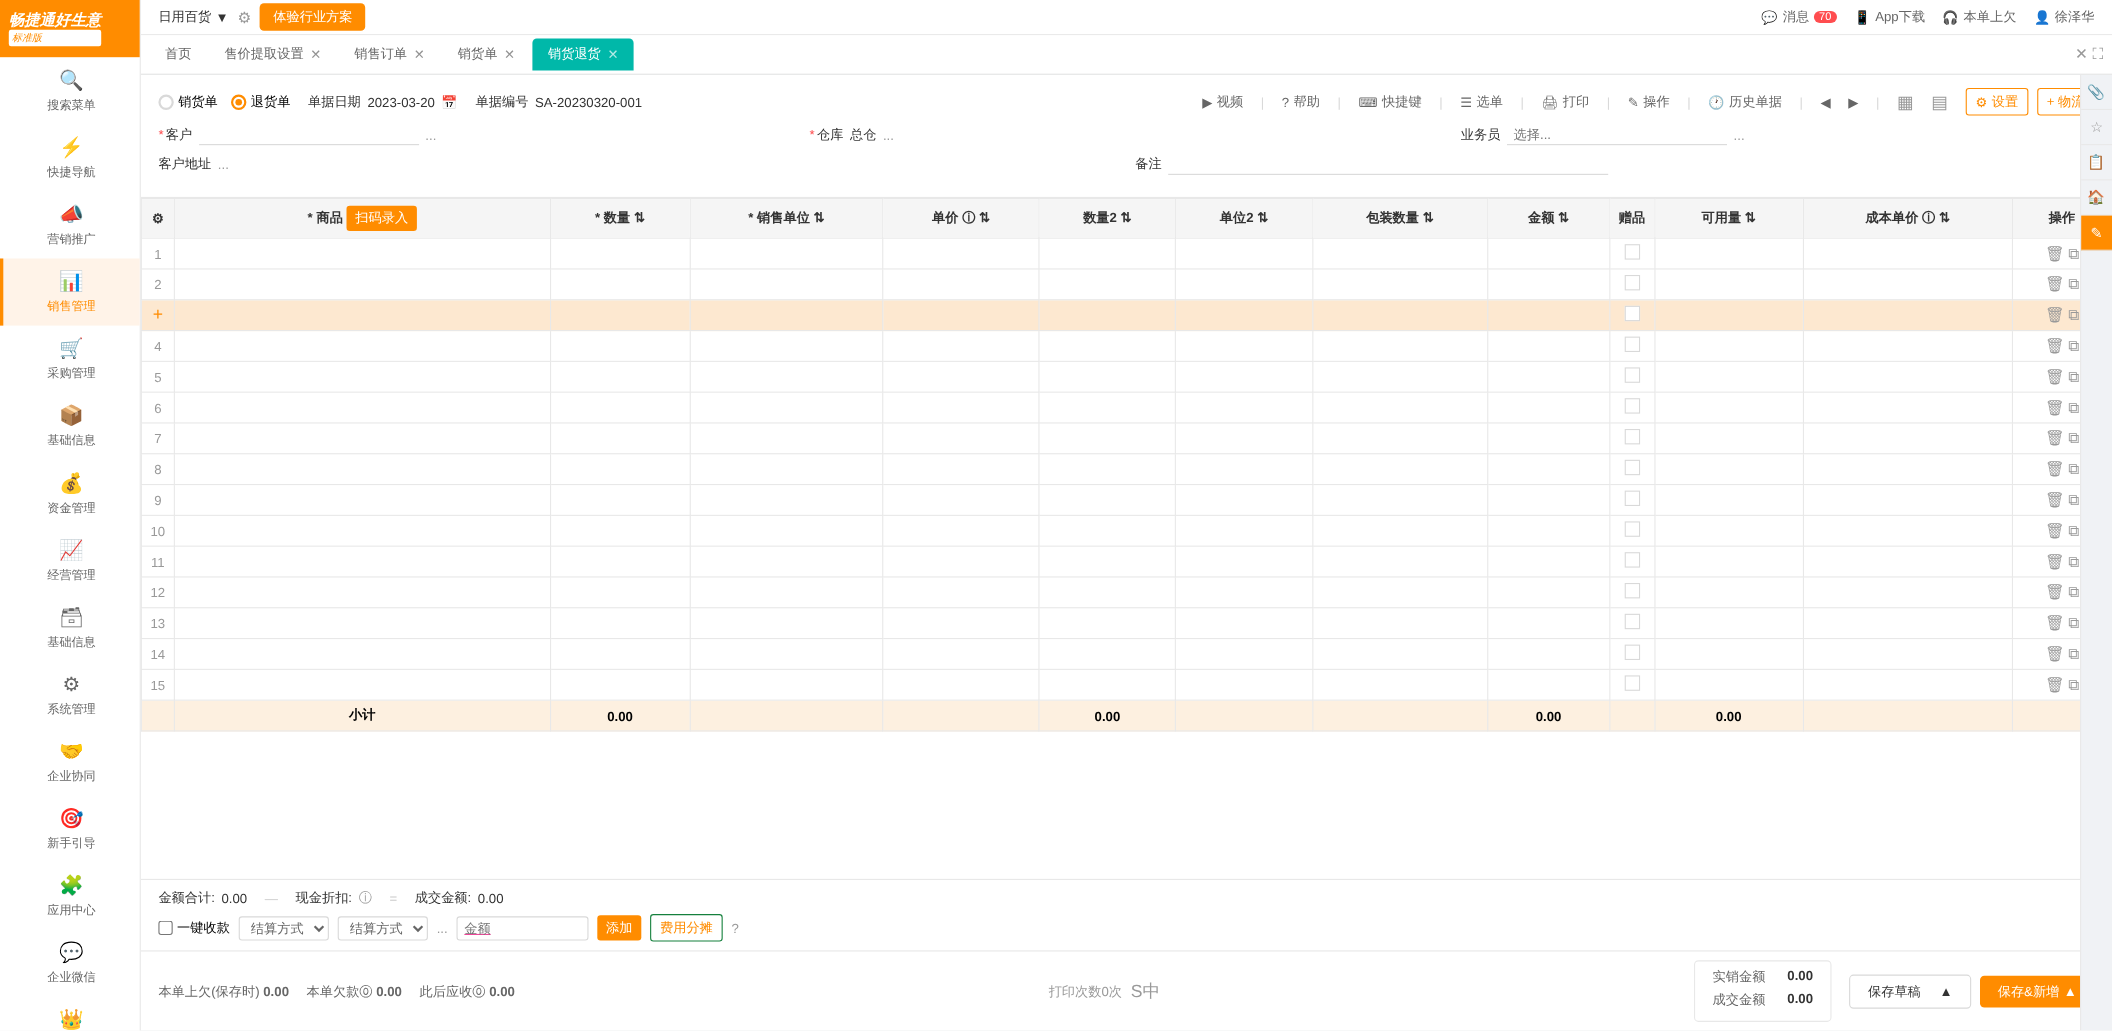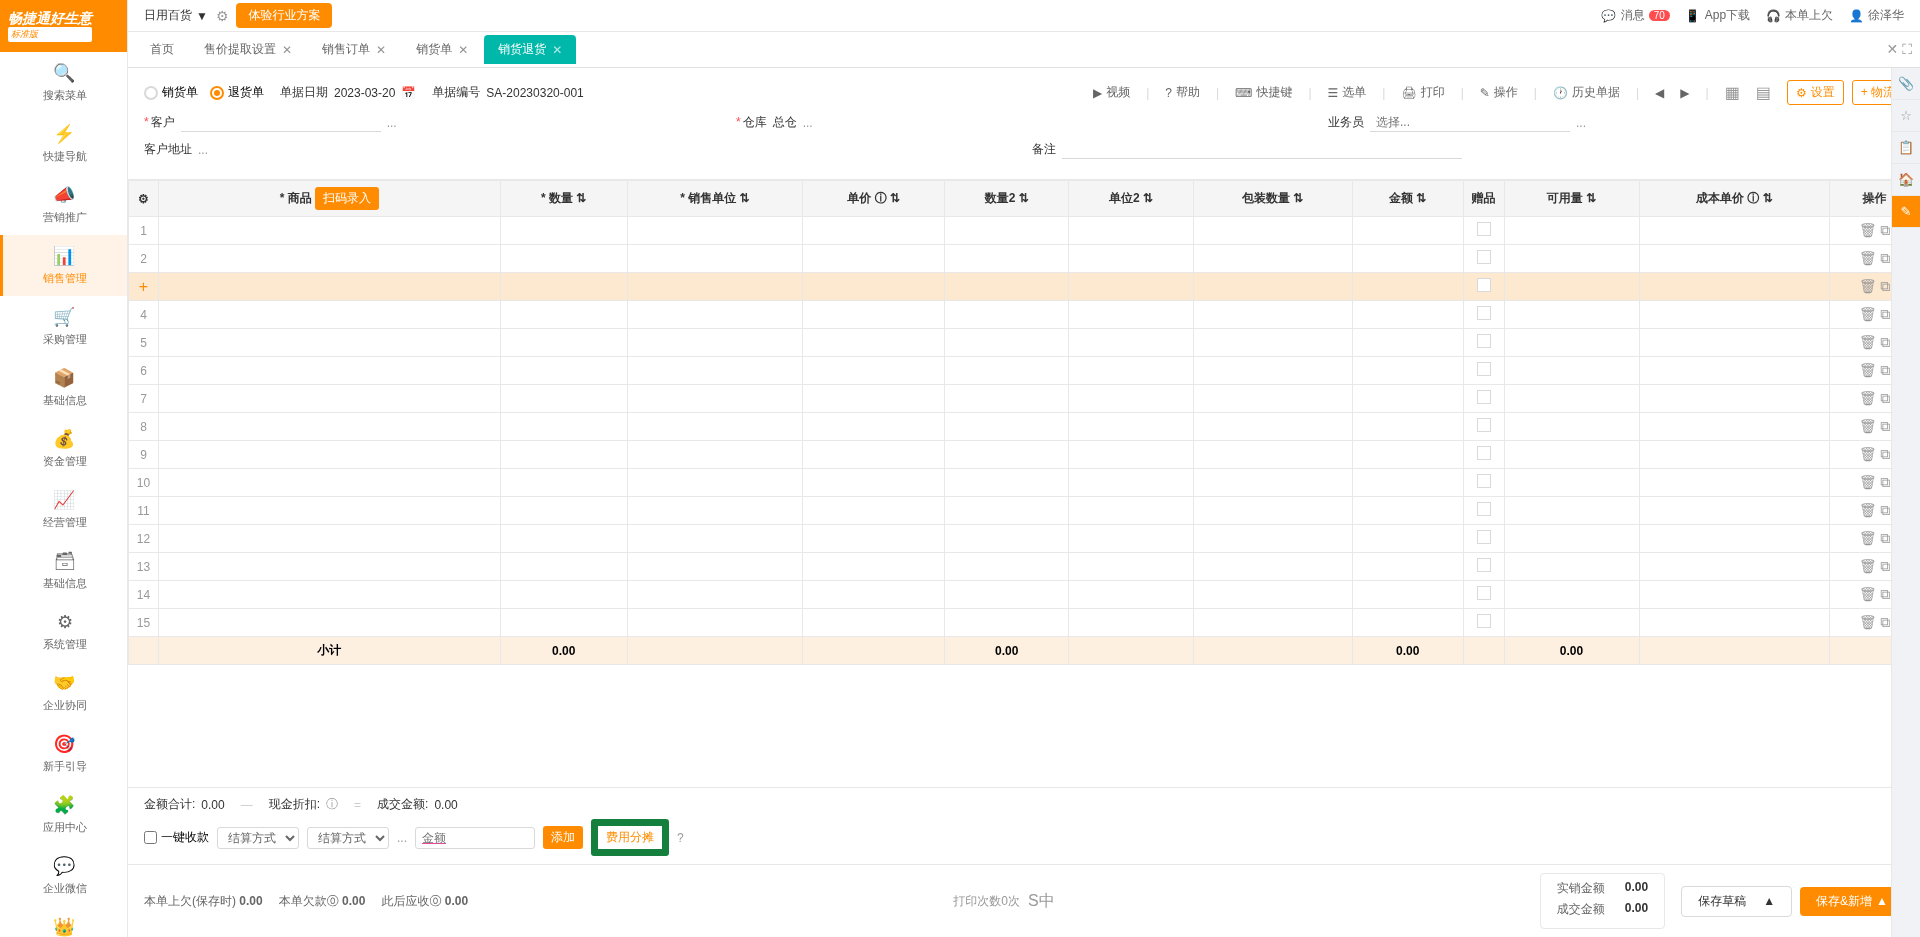--- a/index.html
+++ b/index.html
@@ -72,21 +72,21 @@
     .bottom-row1 { display: flex; align-items: center; gap: 12px; margin-bottom: 6px; }
     .amount-group { display: flex; align-items: center; gap: 6px; }
     .amount-label { color: #333; }
     .amount-val { color: #333; }
     .minus-sign { color: #ccc; margin: 0 4px; }
     .equals-sign { color: #ccc; margin: 0 4px; }
     .bottom-row2 { display: flex; align-items: center; gap: 8px; }
     .checkbox-label { display: flex; align-items: center; gap: 4px; cursor: pointer; }
     .bottom-select { border: 1px solid #d9d9d9; border-radius: 3px; padding: 2px 6px; color: #666; background: #fff; cursor: pointer; }
     .add-btn { background: #ff8c00; color: #fff; border: none; border-radius: 3px; padding: 3px 8px; cursor: pointer; }
-    .split-btn { background: #fff; border: 7px solid #15803d; color: #ff8c00; border-radius: 3px; padding: 3px 8px; cursor: pointer; }
+    .split-btn { background: #fff; border: 1px solid #15803d; color: #ff8c00; border-radius: 3px; padding: 3px 8px; cursor: pointer; }
     .help-icon { color: #999; cursor: pointer; }
 
     
     .footer { background: #fff; padding: 8px 16px; border-top: 1px solid #e8e8e8; display: flex; align-items: center; justify-content: space-between; }
     .footer-left { display: flex; align-items: center; gap: 16px; color: #666; }
     .footer-middle { display: flex; align-items: center; gap: 8px; }
     .footer-right { display: flex; align-items: center; gap: 8px; }
     .save-draft-btn { background: #fff; border: 1px solid #d9d9d9; border-radius: 4px; padding: 6px 16px; cursor: pointer; color: #333; display: flex; align-items: center; gap: 17px; }
     .save-new-btn { background: #ff8c00; border: none; border-radius: 4px; padding: 6px 16px; cursor: pointer; color: #fff; display: flex; align-items: center; gap: 4px; }
     .summary-row { display: flex; justify-content: space-between; gap: 20px; margin-bottom: 4px; }

